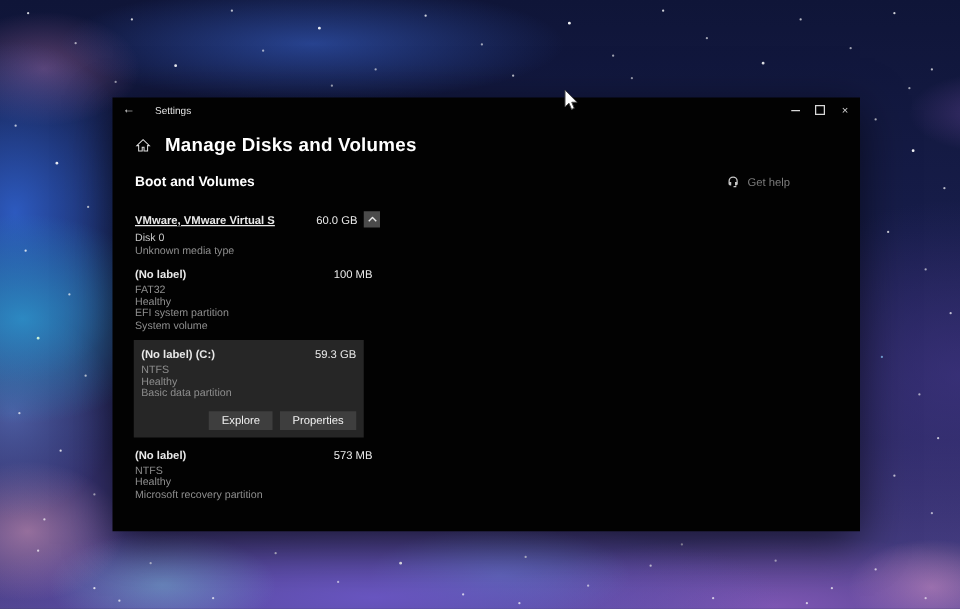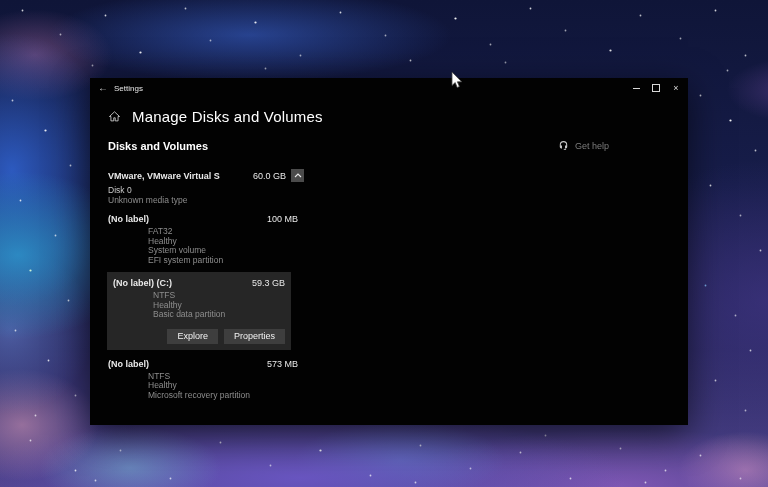--- a/index.html
+++ b/index.html
@@ -67,48 +67,48 @@
       545px 435px 0 .4px rgba(255,255,255,.6), 645px 482px 0 .4px rgba(255,255,255,.7);
   }
   
   .window{
     position:absolute;left:90px;top:78px;width:598px;height:347px;
     background:#020202;box-shadow:0 10px 34px rgba(0,0,0,.6);
     color:#e8e8e8;
   }
   .titlebar{display:flex;align-items:center;height:20px;padding-left:8px;}
   .back-btn{width:16px;color:#dcdcdc;font-size:10px;line-height:20px;cursor:default;}
-  .tb-title{font-size:8px;color:#e6e6e6;}
+  .tb-title{font-size:8px;color:#e6e6e6;margin-left:10px;}
   .tb-controls{margin-left:auto;display:flex;padding-right:2px;}
   .tb-btn{width:20px;height:20px;display:flex;align-items:center;justify-content:center;color:#d8d8d8;}
   .min-glyph{width:7px;height:1px;background:#d8d8d8;}
   .max-glyph{width:6px;height:6px;border:1px solid #d8d8d8;}
   .close-glyph{font-size:9px;line-height:9px;}
   .content{padding:4px 0 0 18px;}
   .h1row{display:flex;align-items:center;margin-top:3px;height:22px;}
   .home-icon{width:13px;height:13px;margin-right:11px;flex:0 0 auto;}
-  .page-title{font-size:15px;font-weight:400;color:#ffffff;letter-spacing:.2px;}
+  .page-title{font-size:15px;font-weight:700;color:#ffffff;letter-spacing:.2px;}
   .sectionrow{position:relative;margin-top:13px;height:14px;}
   .section-title{font-size:11px;font-weight:700;color:#ffffff;}
-  .gethelp{position:absolute;left:450px;top:0;display:flex;align-items:flex-end;color:#7d7d7d;font-size:9px;cursor:default;}
+  .gethelp{position:absolute;left:473px;top:0;display:flex;align-items:flex-end;color:#7d7d7d;font-size:9px;cursor:default;}
   .gethelp svg{margin-right:6px;}
   
   .list{width:196px;margin-top:15px;}
   .disk-row{display:flex;align-items:center;height:13px;}
-  .disk-name{font-size:9px;font-weight:700;color:#e9e9e9;flex:1;}
+  .disk-name{font-size:9px;font-weight:700;color:#e9e9e9;flex:1;text-decoration:underline;}
   .disk-size{font-size:9px;color:#e9e9e9;margin-right:5px;}
   .collapse-btn{width:13px;height:13px;background:#4b4b4b;display:flex;align-items:center;justify-content:center;flex:0 0 auto;}
   .detail-lines{margin-top:3px;}
   .detail-lines div{font-size:8.5px;color:#8e8e8e;line-height:10px;}
   .disk-block .detail-lines div:first-child{color:#c9c9c9;}
   .partition{margin-top:9px;padding-right:6px;}
   .p-row{display:flex;justify-content:space-between;align-items:baseline;height:11px;}
   .p-label{font-size:9px;font-weight:700;color:#e9e9e9;}
   .p-size{font-size:9px;color:#e9e9e9;}
-  .partition .detail-lines{margin-top:2px;margin-left:40px;}
+  .partition .detail-lines{margin-top:2px;}
   .partition .detail-lines div{line-height:9.5px;}
   .partition.selected{background:#262626;box-sizing:border-box;width:184px;padding:6px;margin-top:7px;margin-left:-1px;}
   .btn-row{display:flex;justify-content:flex-end;gap:6px;margin-top:9px;}
   .btn{background:#3e3e3e;color:#f2f2f2;font-size:9px;font-family:"Liberation Sans",sans-serif;
        border:none;padding:3px 10px;line-height:9px;cursor:default;}
   
   .cursor{position:absolute;left:451px;top:71px;width:13px;height:19px;pointer-events:none;}
 </style>
 </head>
 <body>
@@ -137,21 +137,21 @@
     <div class="content">
 
       <div class="h1row">
         <svg class="home-icon" viewBox="0 0 16 16">
             <path d="M8 2.2 1.8 8H3.6v5.4h3.5V9.6h1.8v3.8h3.5V8h1.8z" fill="none" stroke="#dedede" stroke-width="1"></path>
           </svg>
         <div class="page-title">Manage Disks and Volumes</div>
       </div>
 
       <div class="sectionrow">
-        <div class="section-title">Disks and Volumes</div>
+        <div class="section-title">Boot and Volumes</div>
         <div class="gethelp">
           <svg width="11" height="11" viewBox="0 0 16 16">
             <path d="M8 1.6a5.4 5.4 0 0 0-5.4 5.4v3.2a2 2 0 0 0 2 2h1.2V8.1H4.1V7a3.9 3.9 0 0 1 7.8 0v1.1h-1.7v4.1h1.2a2 2 0 0 0 2-2V7A5.4 5.4 0 0 0 8 1.6z" fill="#c6c6c6"></path>
             <path d="M9 13.6h2.2" stroke="#c6c6c6" stroke-width="1.4" stroke-linecap="round"></path>
           </svg>
           <span>Get help</span>
         </div>
       </div>
 
       <div class="list">
@@ -173,22 +173,22 @@
         </div>
 
         <div class="partition">
           <div class="p-row">
             <div class="p-label">(No label)</div>
             <div class="p-size">100 MB</div>
           </div>
           <div class="detail-lines">
             <div>FAT32</div>
             <div>Healthy</div>
+            <div>EFI system partition</div>
             <div>System volume</div>
-            <div>EFI system partition</div>
           </div>
         </div>
 
         <div class="partition selected">
           <div class="p-row">
             <div class="p-label">(No label) (C:)</div>
             <div class="p-size">59.3 GB</div>
           </div>
           <div class="detail-lines">
             <div>NTFS</div>

